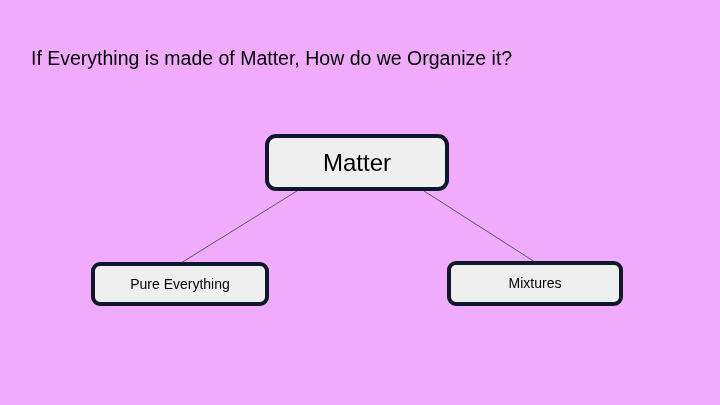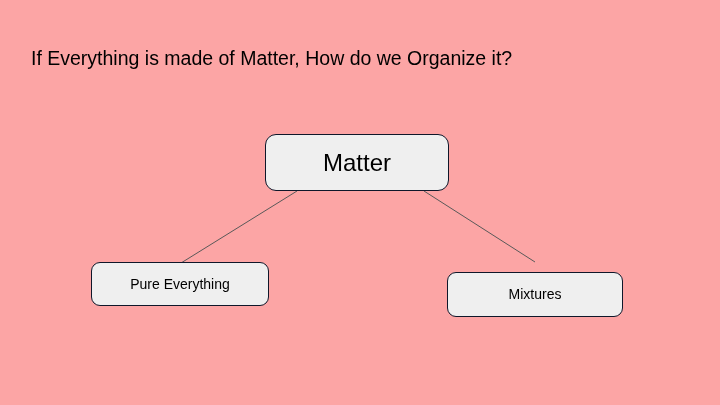--- a/index.html
+++ b/index.html
@@ -8,21 +8,21 @@
     background: #ffffff;
   }
   body {
     font-family: "Liberation Sans", sans-serif;
     -webkit-font-smoothing: antialiased;
   }
   #slide {
     position: relative;
     width: 720px;
     height: 405px;
-    background: #fca5a5;
+    background: #f0abfc;
     overflow: hidden;
   }
   #connector-layer {
     position: absolute;
     left: 0;
     top: 0;
     width: 720px;
     height: 405px;
     pointer-events: none;
   }
@@ -33,21 +33,21 @@
     font-size: 19.5px;
     line-height: 24px;
     color: #000000;
     white-space: nowrap;
     letter-spacing: 0px;
   }
   .node {
     position: absolute;
     box-sizing: border-box;
     background: #efefef;
-    border: 1px solid #0f172a;
+    border: 4px solid #0f172a;
     border-radius: 9px;
     display: flex;
     align-items: center;
     justify-content: center;
     color: #000000;
     text-align: center;
   }
   .node-root {
     left: 265px;
     top: 134px;
@@ -63,21 +63,20 @@
     left: 91px;
     top: 262px;
     width: 178px;
     height: 44px;
   }
   .node-child-right {
     left: 447px;
     top: 261px;
     width: 176px;
     height: 45px;
-    margin-top: 11px;
   }
   .node-child-left .node-label,
   .node-child-right .node-label {
     font-size: 14px;
     line-height: 17px;
   }
   .node-label {
     display: block;
     padding: 0 4px;
     white-space: nowrap;

